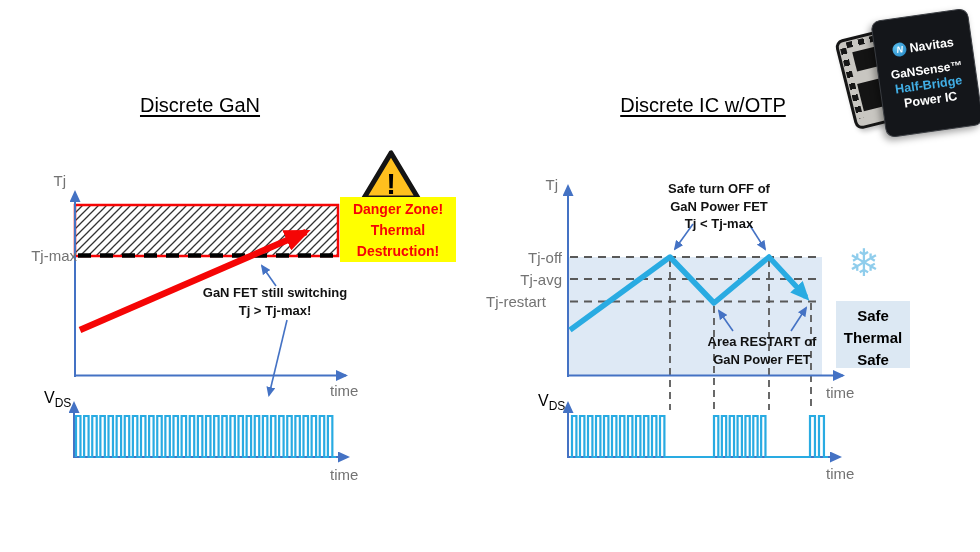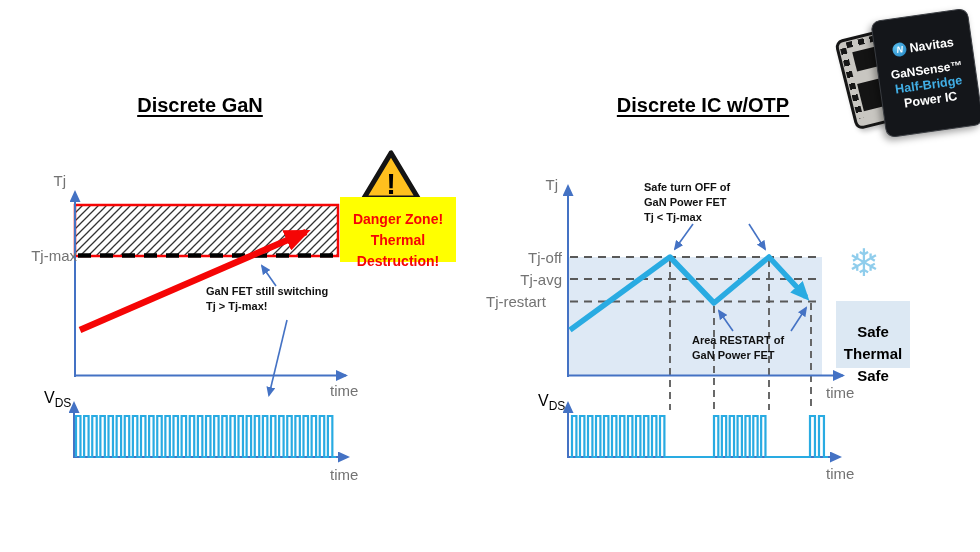--- a/index.html
+++ b/index.html
@@ -1,26 +1,26 @@
 <!DOCTYPE html>
 <html style="--axis: #4472C4; --cyan: #29ABE2; --red: #F50505; --dash: #595959; --shade: #DEE9F5; --yellow: #FFFF00; --tri: #FFC01E; --snow: #8FCDEC; --safebox: #DCE8F3;"><head>
 <meta charset="utf-8">
 <style>
   *{box-sizing:border-box;margin:0;padding:0}
   html,body{width:980px;height:552px}
   body{position:relative;background:#fff;font-family:"Liberation Sans",sans-serif;overflow:hidden}
   svg.layer{position:absolute;left:0;top:0}
-  .title{position:absolute;font-weight:bold;font-size:20px;color:#000;text-decoration:underline;text-underline-offset:3px;text-align:center}
+  .title{position:absolute;font-weight:normal;font-size:20px;color:#000;text-decoration:underline;text-underline-offset:3px;text-align:center}
   .lbl{position:absolute;font-size:15px;color:#737373;white-space:nowrap}
   .r{text-align:right}
-  .note{position:absolute;font-size:11px;font-weight:bold;color:#111;line-height:1.35}
+  .note{position:absolute;font-size:13px;font-weight:bold;color:#111;text-align:center;line-height:1.35}
   .danger-box{position:absolute;left:340px;top:197px;width:116px;height:65px;background:var(--yellow,#ffff00);
-    color:var(--red,#ff0000);font-size:14px;font-weight:bold;text-align:center;line-height:1.5;padding-top:12px}
+    color:var(--red,#ff0000);font-size:14px;font-weight:bold;text-align:center;line-height:1.5;padding-top:2px}
   .safe-box{position:absolute;left:836px;top:301px;width:74px;height:67px;background:var(--safebox,#dce8f3);
-    color:#000;font-size:15px;font-weight:bold;text-align:center;line-height:1.45;padding-top:20px}
+    color:#000;font-size:15px;font-weight:bold;text-align:center;line-height:1.45;padding-top:4px}
   .snow{position:absolute;left:839px;top:244px;width:50px;text-align:center;font-size:38px;line-height:1;color:var(--snow,#8fcdec)}
   .vds{position:absolute;font-size:16px;color:#000}
   .vds .sub{font-size:12px;vertical-align:-4px}
   
   .chip{position:absolute;left:838px;top:6px;width:145px;height:136px}
   .chip-back{position:absolute;left:6px;top:24px;width:82px;height:92px;background:#c8c6c1;border:3px solid #161616;
     border-radius:8px;transform:rotate(-14deg);box-shadow:2px 3px 5px rgba(0,0,0,.25)}
   .chip-back::before{content:"";position:absolute;left:1px;top:6px;width:6px;height:72px;
     background:repeating-linear-gradient(#161616 0 6px,transparent 6px 12px)}
   .chip-back::after{content:"";position:absolute;left:8px;top:1px;width:60px;height:6px;
@@ -106,21 +106,21 @@
   </g>
 </svg>
 
 <div class="title" style="left:110px;top:94px;width:180px">Discrete GaN</div>
 <div class="title" style="left:578px;top:94px;width:250px">Discrete IC w/OTP</div>
 
 <div class="lbl r" style="left:38px;top:172px;width:28px">Tj</div>
 <div class="lbl r" style="left:19px;top:247px;width:58px">Tj-max</div>
 <div class="lbl" style="left:330px;top:382px">time</div>
 
-<div class="note" style="left:206px;top:284px;width:178px">
+<div class="note" style="left:186px;top:284px;width:178px">
   <span>GaN FET still switching</span><br>
   <span>Tj &gt; Tj-max!</span>
 </div>
 
 <div class="danger-box">
   <span>Danger Zone!</span><br>
   <span>Thermal</span><br>
   <span>Destruction!</span>
 </div>
 

